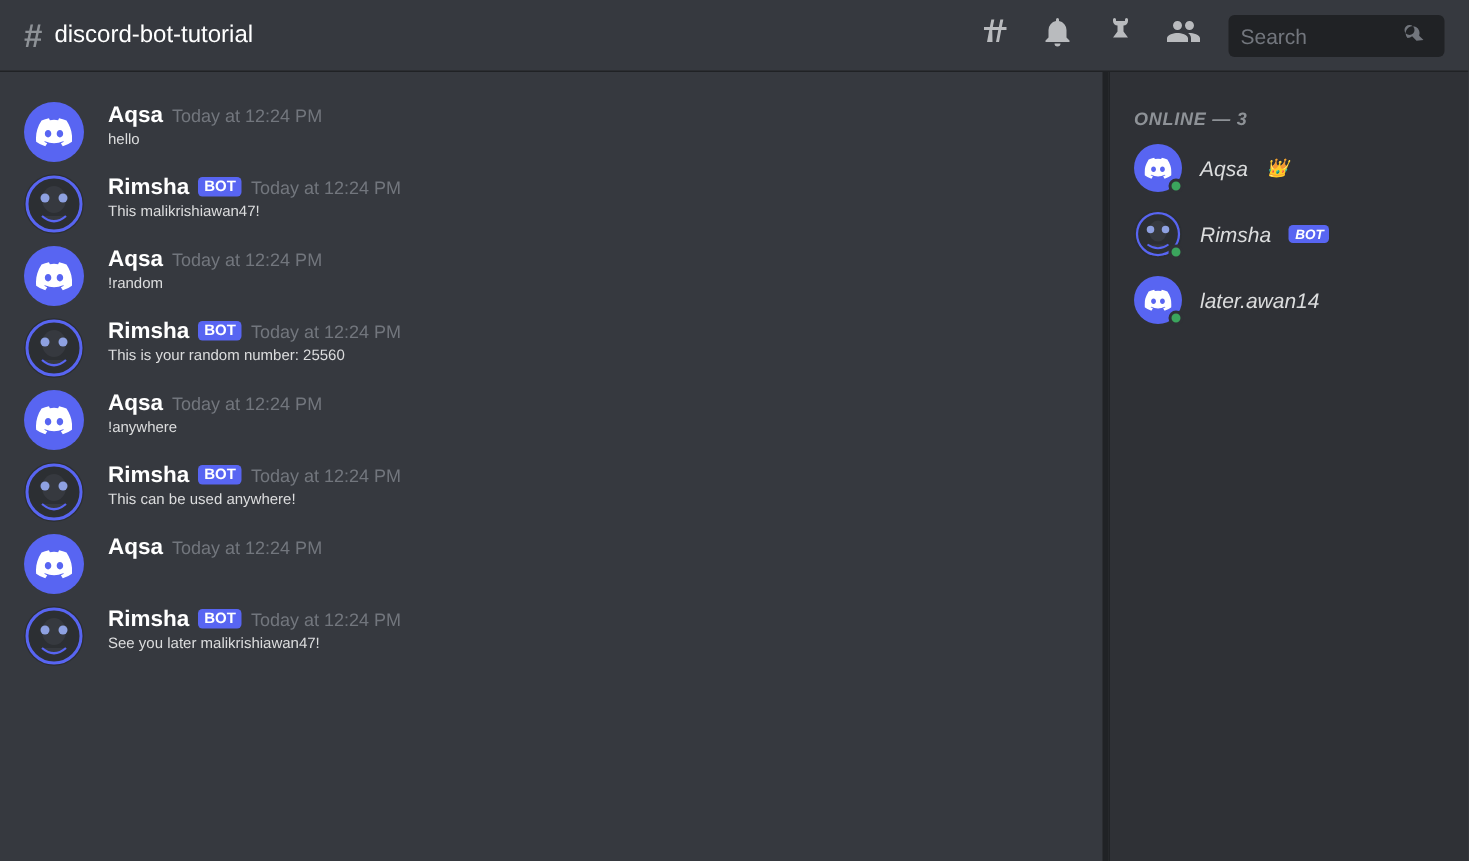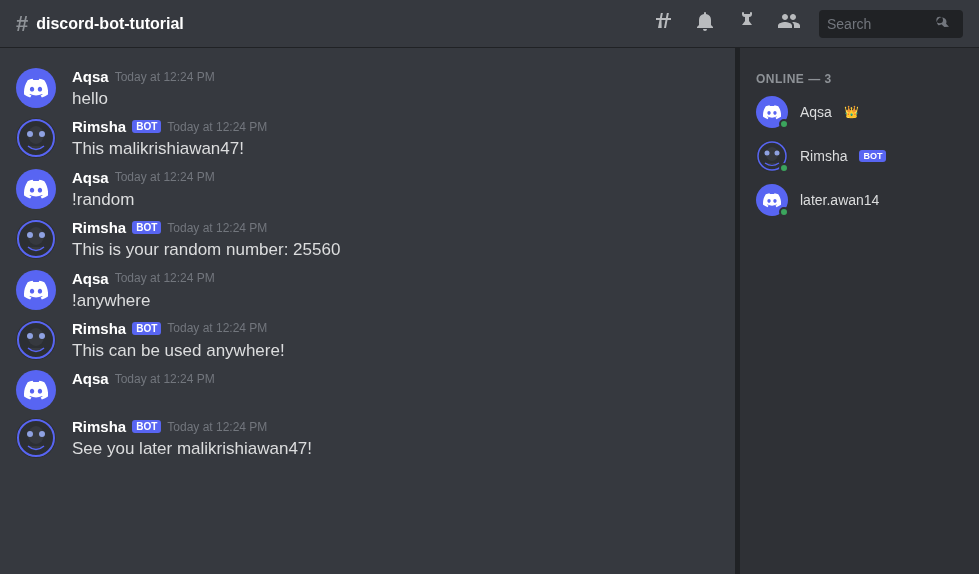--- a/index.html
+++ b/index.html
@@ -30,21 +30,21 @@
       gap: 8px;
       flex: 1;
     }
     .channel-hash {
       color: #8e9297;
       font-size: 22px;
       font-weight: 700;
     }
     .channel-name {
       color: #ffffff;
-      font-weight: 700;
+      font-weight: 400;
       font-size: 16px;
     }
     .header-icons {
       display: flex;
       align-items: center;
       gap: 18px;
     }
     .header-icon {
       color: #b9bbbe;
       font-size: 18px;
@@ -172,32 +172,33 @@
       padding: 1px 4px;
       border-radius: 3px;
       text-transform: uppercase;
     }
     .timestamp {
       color: #72767d;
       font-size: 12px;
     }
     .message-text {
       color: #dcddde;
-      font-size: 17px;
+      font-size: 10px;
       line-height: 1.375;
     }
 
     
     .member-list {
       width: 240px;
       background: #2f3136;
       padding: 16px 8px;
       overflow-y: auto;
       flex-shrink: 0;
       border-left: 1px solid #202225;
+      font-style: italic;
     }
     .member-list::-webkit-scrollbar {
       width: 4px;
     }
     .member-list::-webkit-scrollbar-thumb {
       background: #202225;
     }
 
     .member-section-header {
       color: #8e9297;

